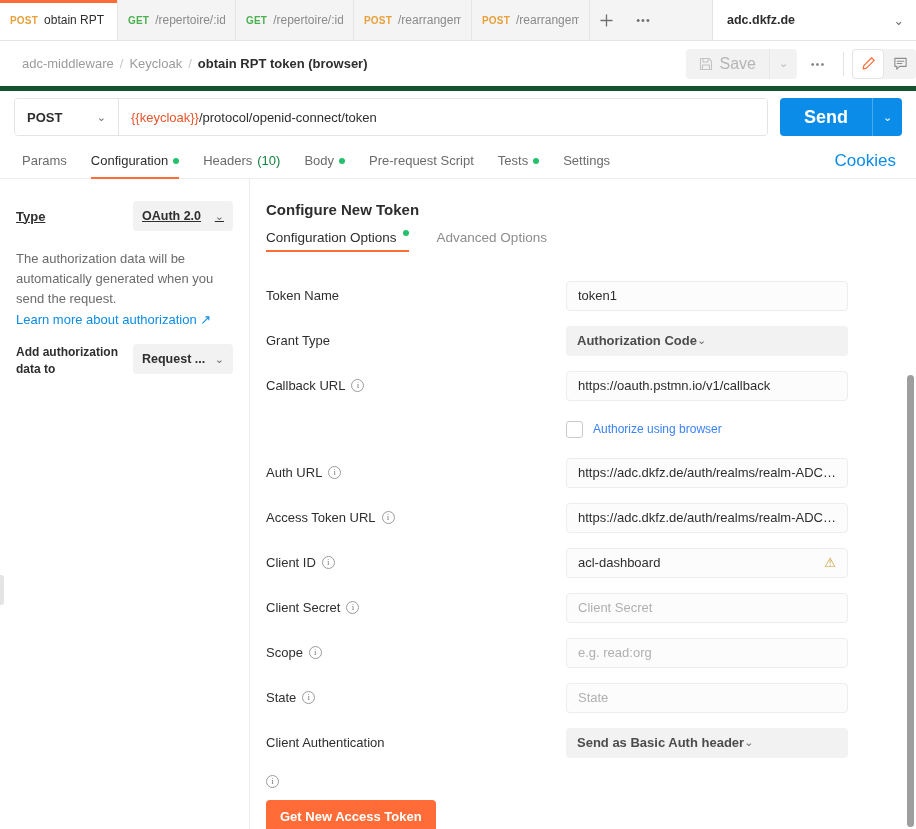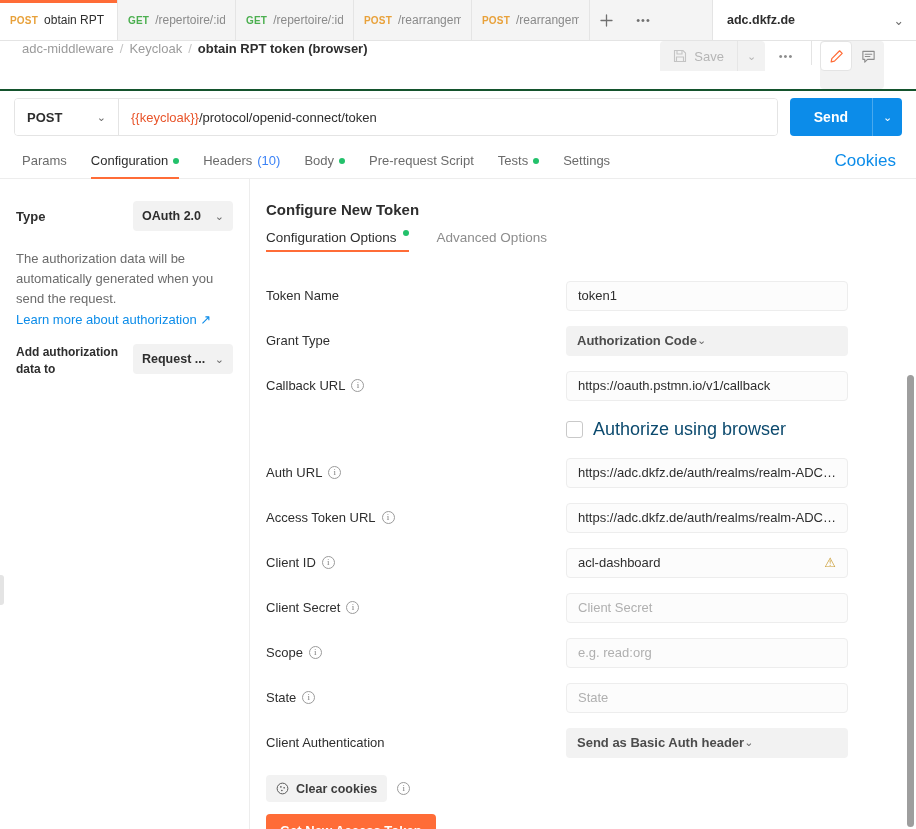--- a/index.html
+++ b/index.html
@@ -48,33 +48,33 @@
   .env-select {
     display: flex; align-items: center; justify-content: space-between;
     width: 204px; padding: 0 12px 0 14px;
     border-left: 1px solid #e4e4e4; background: #fff;
     font-size: 12.5px; font-weight: 700; color: #2e2e2e; cursor: pointer;
   }
   .env-select .chev { color: #6b6b6b; font-weight: 400; }
 
   
   .crumbbar {
-    height: 50px; flex: 0 0 50px; display: flex; 
-    padding: 0 32px 0 22px; background: #fff; border-bottom: 2px solid #14532d;
+    height: 50px; flex: 0 0 50px; display: flex; align-items: center;
+    padding: 0 0 0 22px; background: #fff; border-bottom: 5px solid #14532d;
   }
   .crumb { font-size: 13px; color: #9b9b9b; }
   .crumb.cur { color: #2e2e2e; font-weight: 700; }
   .crumb-sep { font-size: 13px; color: #c4c4c4; margin: 0 6px; }
   .crumb-spacer { flex: 1 1 auto; }
 
   .save-group { display: flex; align-items: stretch; border-radius: 4px; overflow: hidden; }
   .save-btn {
     display: flex; align-items: center; gap: 7px;
     background: #f2f2f2; color: #b5b5b5; border: none;
-    padding: 0 13px; height: 30px; font-size: 13px; font-family: inherit; cursor: default;
+    padding: 0 13px; height: 30px; font-size: 16px; font-family: inherit; cursor: default;
   }
   .save-caret {
     background: #f2f2f2; color: #b5b5b5; width: 28px; height: 30px;
     display:flex; align-items:center; justify-content:center; font-size: 11px; cursor: pointer;
     border-left: 1px solid #e6e6e6;
   }
   .dots-btn {
     width: 34px; height: 30px; display: flex; align-items: center; justify-content: center;
     color: #8d8d8d; font-size: 11px; letter-spacing: 1px; cursor: pointer; margin-left: 4px;
   }
@@ -96,21 +96,21 @@
   }
   .method-sel .chev { font-weight: 400; color: #6b6b6b; font-size: 11px; }
   .url-input {
     flex: 1 1 auto; display: flex; align-items: center; padding: 0 12px;
     font-size: 13px; color: #2e2e2e; background: #fff; cursor: text; white-space: nowrap; overflow: hidden;
   }
   .var { color: #e8542a; }
   .send-group { display: flex; align-items: stretch; margin-left: 12px; border-radius: 4px; overflow: hidden; }
   .send-btn {
     background: #0c8ce9; color: #fff; border: none; font-family: inherit;
-    font-size: 14px; font-weight: 700; padding: 0 24px; height: 38px; cursor: pointer;
+    font-size: 18px; font-weight: 700; padding: 0 24px; height: 38px; cursor: pointer;
   }
   .send-caret {
     background: #0c8ce9; color: #fff; width: 30px; height: 38px;
     display: flex; align-items: center; justify-content: center; cursor: pointer; font-size: 11px;
     border-left: 1px solid rgba(255,255,255,.25);
   }
 
   
   .sectabs {
     flex: 0 0 36px; display: flex; align-items: stretch; padding: 0 14px 0 14px;
@@ -118,33 +118,33 @@
   }
   .sectab {
     display: flex; align-items: center; gap: 5px; padding: 0 12px;
     font-size: 13px; color: #6b6b6b; cursor: pointer; position: relative;
   }
   .sectab:first-child { padding-left: 8px; }
   .sectab.active { color: #2e2e2e; }
   .sectab.active::after {
     content:""; position:absolute; left:12px; right:12px; bottom:-1px; height:2px; background:#ff6c37;
   }
-  .sectab .count { color: #3b82f6; }
+  .sectab .count { color: #15803d; }
   .dot { width: 6px; height: 6px; border-radius: 50%; background: #23c16b; display: inline-block; }
   .sectabs-spacer { flex: 1 1 auto; }
   .cookies-link { display: flex; align-items: center; font-size: 17px; color: #0c8ce9; cursor: pointer; padding-right: 6px; }
 
   
   .content { flex: 1 1 auto; display: flex; min-height: 0; position: relative; background: #fff; }
 
   .leftpanel {
     flex: 0 0 250px; border-right: 1px solid #ededed; padding: 22px 16px 0 16px;
     background: #fff;
   }
-  .row-type { display: flex; align-items: center; justify-content: space-between; }
+  .row-type { display: flex; align-items: center; justify-content: space-between; text-decoration: underline; }
   .lbl-type { font-size: 13px; font-weight: 700; color: #2e2e2e; }
   .sel-sm {
     display: flex; align-items: center; justify-content: space-between;
     background: #f2f2f2; border-radius: 4px; height: 30px; width: 100px;
     padding: 0 9px; font-size: 12.5px; font-weight: 700; color: #2e2e2e; cursor: pointer;
   }
   .sel-sm .chev { font-weight: 400; color: #6b6b6b; font-size: 11px; }
   .helptext { margin-top: 18px; font-size: 13px; line-height: 20px; color: #6b6b6b; }
   .learnlink { display: inline-block; margin-top: 3px; font-size: 13px; color: #0c8ce9; cursor: pointer; text-decoration: none; }
   .row-addauth { display: flex; align-items: flex-start; justify-content: space-between; margin-top: 16px; }
@@ -179,21 +179,21 @@
   .tin .warn { margin-left: auto; color: #c99a2e; font-size: 13px; }
   .selbox {
     height: 30px; background: #f2f2f2; border-radius: 4px;
     display: flex; align-items: center; justify-content: flex-start;
     padding: 0 11px; font-size: 13px; font-weight: 700; color: #4c4c4c; cursor: pointer;
   }
   .selbox .chev { font-weight: 400; color: #6b6b6b; font-size: 11px; }
   .crow { display:flex; align-items:center; height: 42px; }
   .cspacer { flex: 0 0 300px; }
   .cbox { width: 17px; height: 17px; border: 1px solid #c9c9c9; border-radius: 3px; background:#fff; cursor: pointer; }
-  .clabel { font-size: 18px; color: #0c4a6e; margin-left: 10px; cursor: pointer; }
+  .clabel { font-size: 12px; color: #3b82f6; margin-left: 10px; cursor: pointer; }
 
   .actions { margin-top: 10px; padding-left: 0; }
   .clear-row { display: flex; align-items: center; gap: 10px; }
   .clear-btn {
     display: flex; align-items: center; gap: 7px; background: #f2f2f2;
     border: none; border-radius: 4px; height: 27px; padding: 0 10px;
     font-family: inherit; font-size: 12.5px; font-weight: 700; color: #3d3d3d; cursor: pointer;
   }
   .get-token-btn {
     margin-top: 12px; background: #ff6c37; color: #fff; border: none; border-radius: 4px;
@@ -479,29 +479,20 @@
             <div class="fctl">
               <div class="selbox">
                 <span>Send as Basic Auth header</span>
                 <span class="chev">⌄</span>
               </div>
             </div>
           </div>
 
           <div class="actions">
             <div class="clear-row">
-              <button class="clear-btn">
-                <svg width="13" height="13" viewBox="0 0 16 16">
-                  <circle cx="8" cy="8" r="6.6" fill="none" stroke="#555" stroke-width="1.2"></circle>
-                  <circle cx="6" cy="6" r="1" fill="#555"></circle>
-                  <circle cx="10" cy="7.2" r="1" fill="#555"></circle>
-                  <circle cx="7.2" cy="10.4" r="1" fill="#555"></circle>
-                </svg>
-                <span>Clear cookies</span>
-              </button>
               <i class="infoi">i</i>
             </div>
             <button class="get-token-btn">Get New Access Token</button>
           </div>
 
         </div>
       </div>
       <div class="vscroll"></div>
     </div>
 

